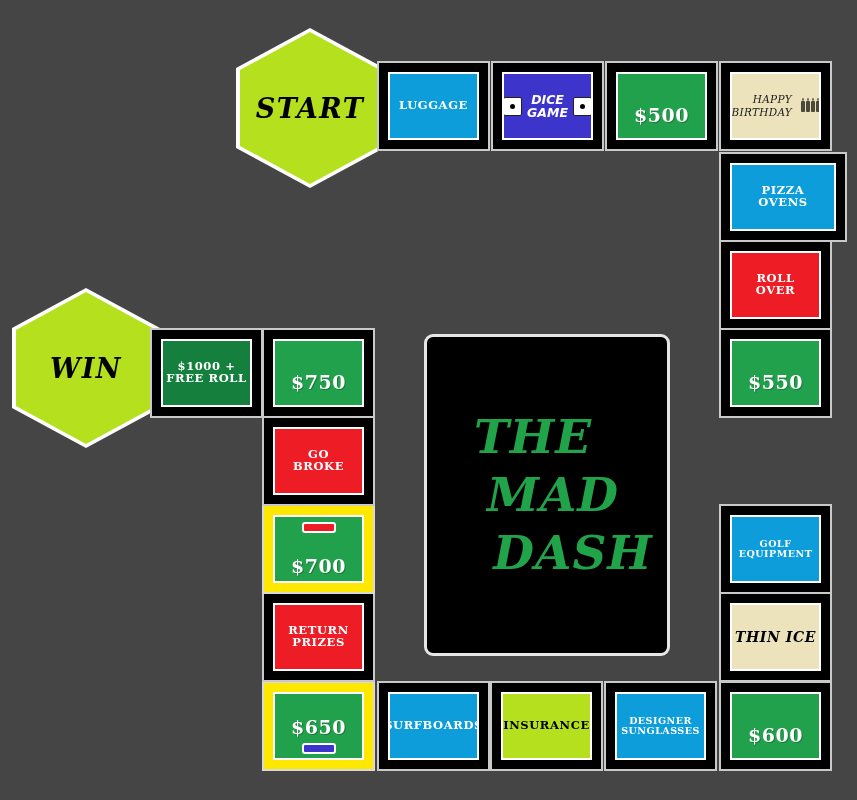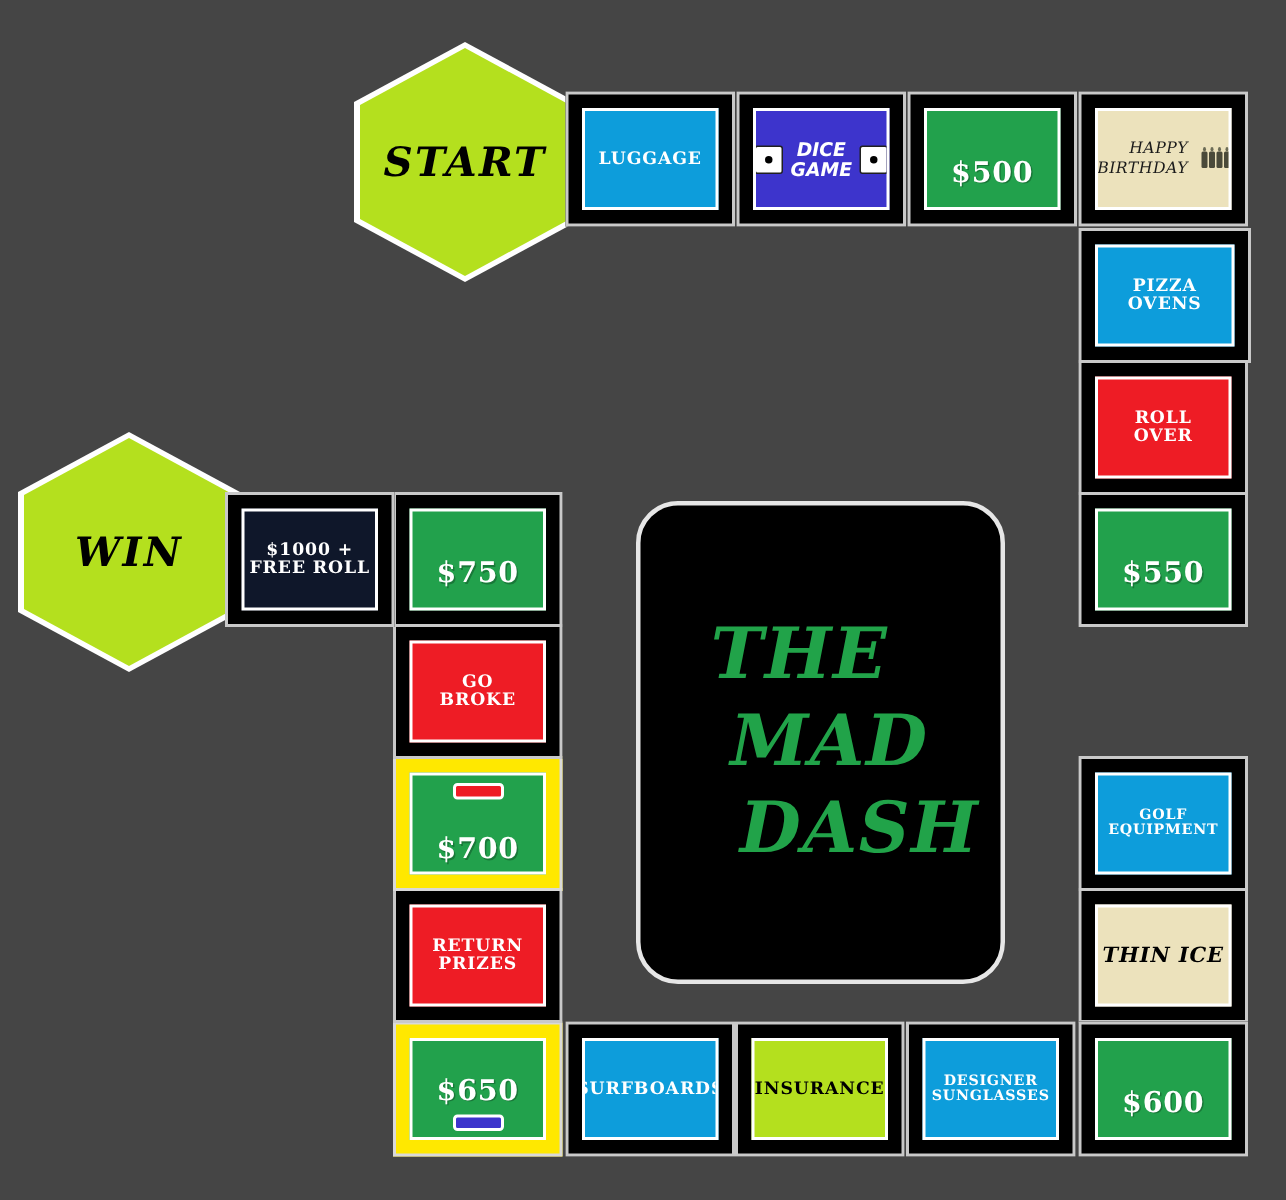--- a/index.html
+++ b/index.html
@@ -31,21 +31,21 @@
     justify-content:center;
     text-align:center;
     line-height:1.04;
     overflow:hidden;
   }
   .face.blue{background:#0d9ddb;}
   .face.green{background:#22a14c;}
   .face.red{background:#ee1c25;}
   .face.lime{background:#b4e01e;}
   .face.cream{background:#ece2bc;border-color:#ffffff;}
-  .face.brown{background:#0f172a;}
+  .face.brown{background:#15803d;}
   .face.purple{background:#3d34cc;}
 
   .lbl{
     font-family:"DejaVu Serif", serif;
     font-weight:bold;
     color:#ffffff;
     font-size:11.5px;
     letter-spacing:.6px;
   }
   .lbl.dark{color:#000000;}
@@ -139,21 +139,21 @@
     font-family:"DejaVu Serif", serif;
     font-weight:bold;font-style:italic;
     color:#000;font-size:14px;letter-spacing:.6px;
   }
 
   
   #center{
     position:absolute;
     background:#000000;
     border:3px solid #e6e6e6;
-    border-radius:28px;
+    border-radius:9px;
     box-sizing:border-box;
     display:flex;flex-direction:column;
     align-items:center;justify-content:center;
   }
   .center-line{
     font-family:"DejaVu Serif", serif;
     font-weight:bold;font-style:italic;
     color:#21a349;
     font-size:47px;
     line-height:1.23;
@@ -217,21 +217,21 @@
         <span class="candles">
           <i class="candle"></i>
             <i class="candle"></i>
             <i class="candle"></i>
             <i class="candle"></i>
         </span>
       </div>
     </div>
   </div>
 
-  <div class="tile" style="left:719px;top:152px;width:115px;height:90px;">
+  <div class="tile" style="left:719px;top:152px;width:128px;height:90px;">
     <div class="face blue">
       <span class="lbl">
         <span>PIZZA</span><br>
         <span>OVENS</span>
       </span>
     </div>
   </div>
 
   <div class="tile" style="left:719px;top:240px;width:113px;height:90px;">
     <div class="face red">

